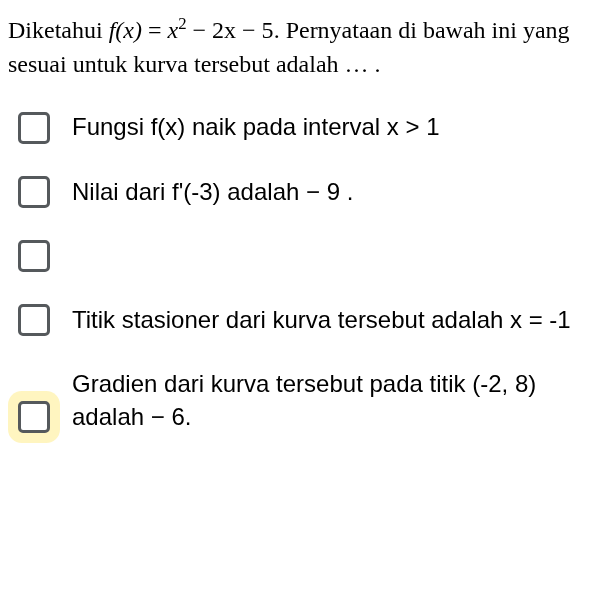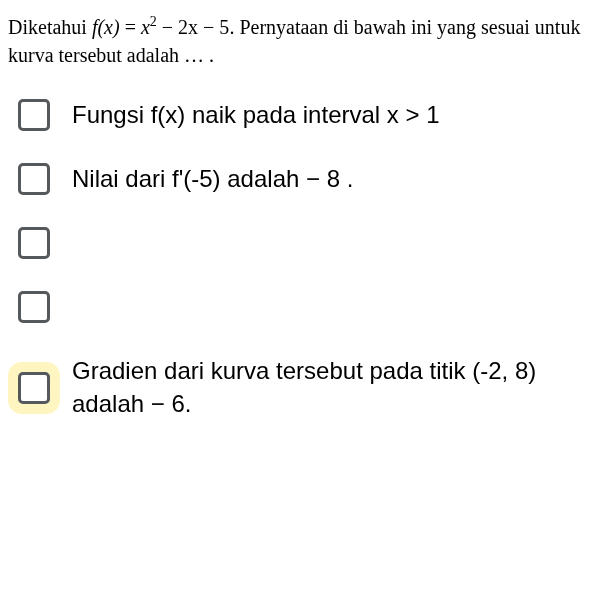--- a/index.html
+++ b/index.html
@@ -9,34 +9,34 @@
     }
     body {
       width: 601px;
       height: 598px;
       background: #ffffff;
       font-family: 'Times New Roman', serif;
       padding: 12px 8px;
       color: #000;
     }
     .question-header {
-      font-size: 20px;
+      font-size: 24px;
       line-height: 1.4;
       margin-bottom: 30px;
       font-family: 'Times New Roman', serif;
     }
     .options-container {
       display: flex;
       flex-direction: column;
       gap: 32px;
       padding-left: 10px;
     }
     .option-row {
       display: flex;
-      align-items: center;
+      align-items: flex-end;
       gap: 22px;
     }
     .checkbox {
       width: 32px;
       height: 32px;
       border: 3px solid #55595c;
       border-radius: 5px;
       flex-shrink: 0;
       background: #fff;
       cursor: pointer;
@@ -65,29 +65,30 @@
 
 <div class="options-container">
 
   <div class="option-row">
     <div class="checkbox"></div>
     <div class="option-text">Fungsi f(x) naik pada interval x &gt; 1</div>
   </div>
 
   <div class="option-row">
     <div class="checkbox"></div>
-    <div class="option-text">Nilai dari f'(-5) adalah − 8 .</div>
+    <div class="option-text">Nilai dari f'(-3) adalah − 9 .</div>
   </div>
 
   <div class="option-row">
     <div class="checkbox"></div>
   </div>
 
   <div class="option-row">
     <div class="checkbox"></div>
+    <div class="option-text">Titik stasioner dari kurva tersebut adalah x = -1</div>
   </div>
 
   <div class="option-row">
     <div class="checkbox highlighted"></div>
     <div class="option-text">Gradien dari kurva tersebut pada titik (-2, 8) adalah − 6.</div>
   </div>
 
 </div>
 
 </body></html>

